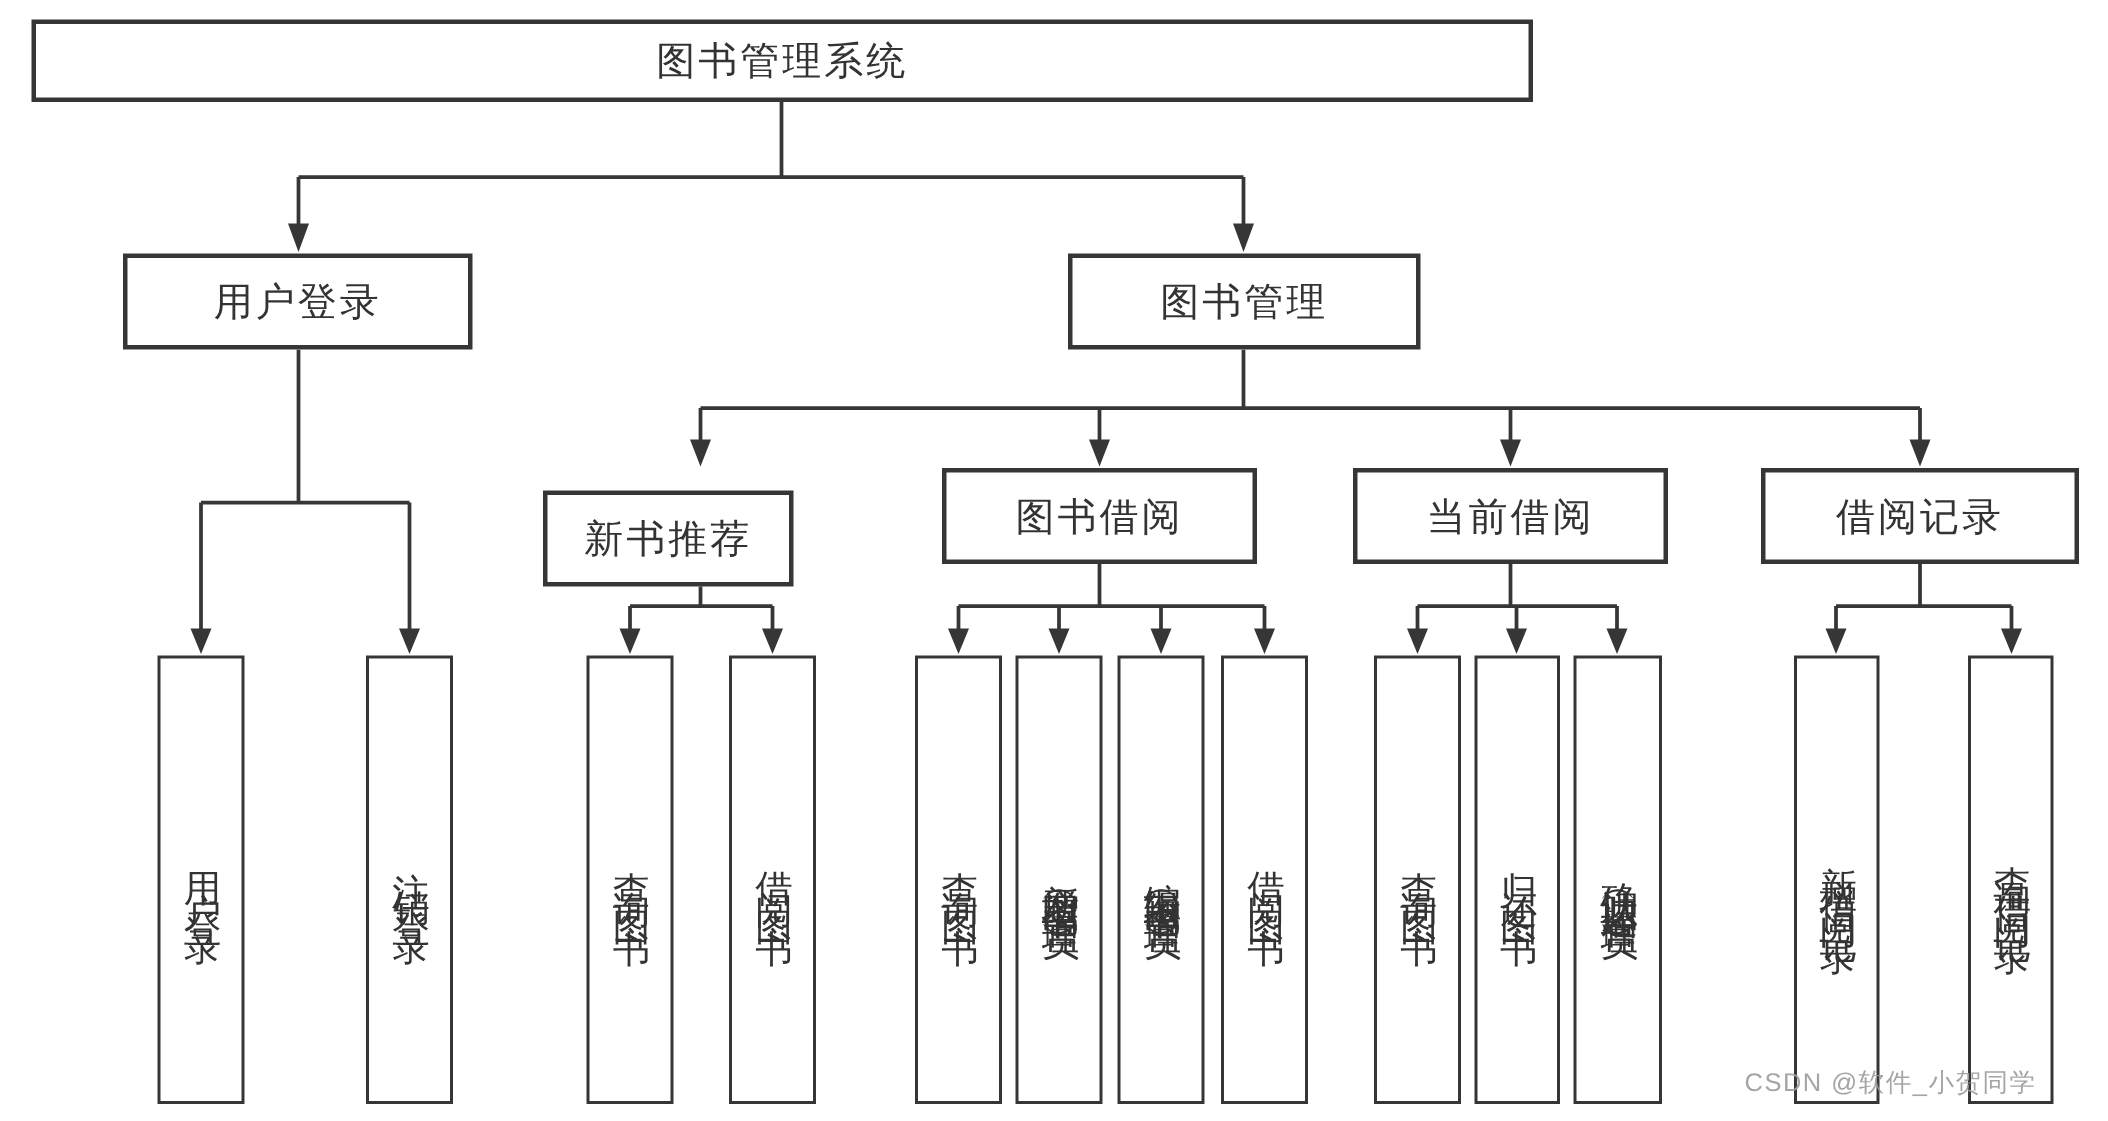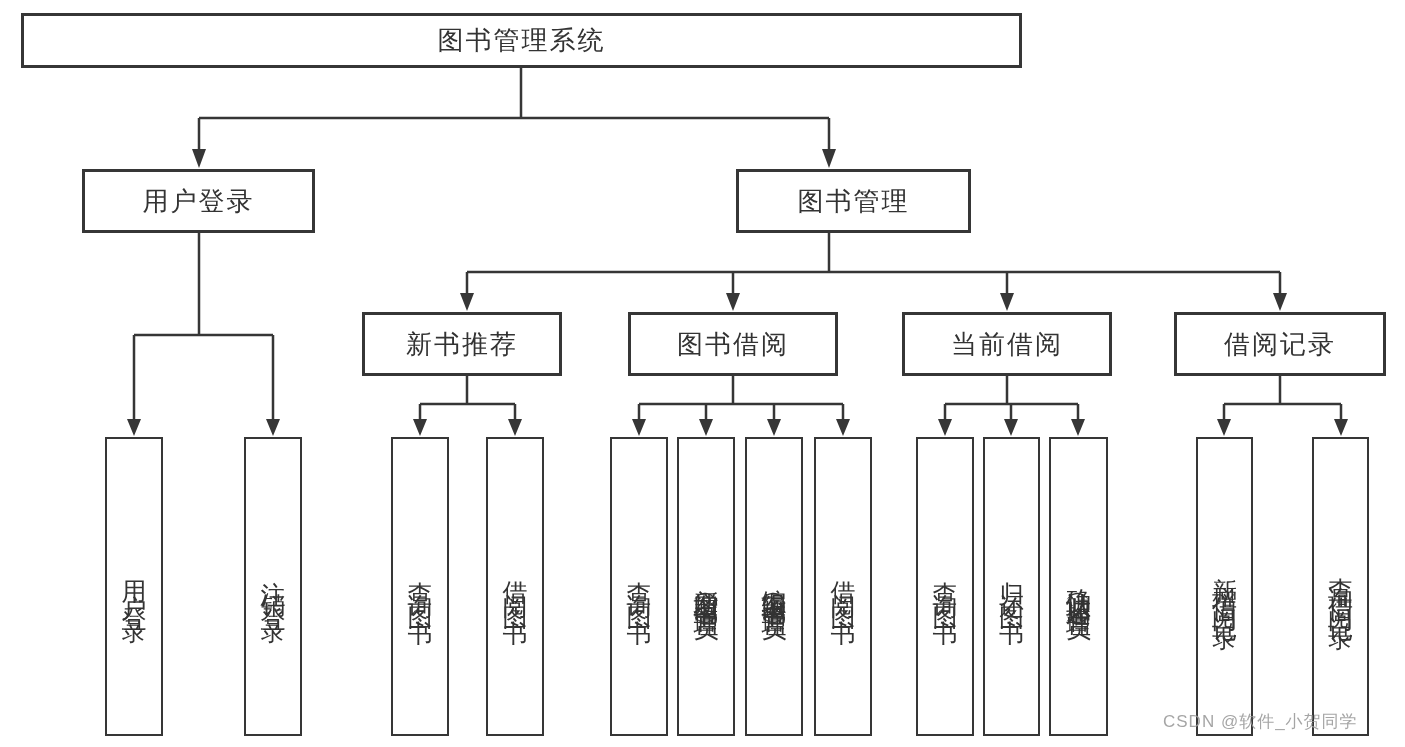--- a/index.html
+++ b/index.html
@@ -81,25 +81,25 @@
              M1334 419 L1348 419 L1341 436 Z" fill="#363636"></path>
   </svg>
 
   <div class="node lvl-h" style="left:21px;top:13px;width:1001px;height:55px">
     <span>图书管理系统</span>
   </div>
 
   <div class="node lvl-h" style="left:82px;top:169px;width:233px;height:64px">
     <span>用户登录</span>
   </div>
-  <div class="node lvl-h" style="left:736px;top:169px;width:235px;height:64px">
+  <div class="node lvl-h" style="left:712px;top:169px;width:235px;height:64px">
     <span>图书管理</span>
   </div>
 
-  <div class="node lvl-h" style="left:362px;top:312px;width:200px;height:64px">
+  <div class="node lvl-h" style="left:362px;top:327px;width:167px;height:64px">
     <span>新书推荐</span>
   </div>
   <div class="node lvl-h" style="left:902px;top:312px;width:210px;height:64px">
     <span>当前借阅</span>
   </div>
   <div class="node lvl-h" style="left:628px;top:312px;width:210px;height:64px">
     <span>图书借阅</span>
   </div>
   <div class="node lvl-h" style="left:1174px;top:312px;width:212px;height:64px">
     <span>借阅记录</span>

